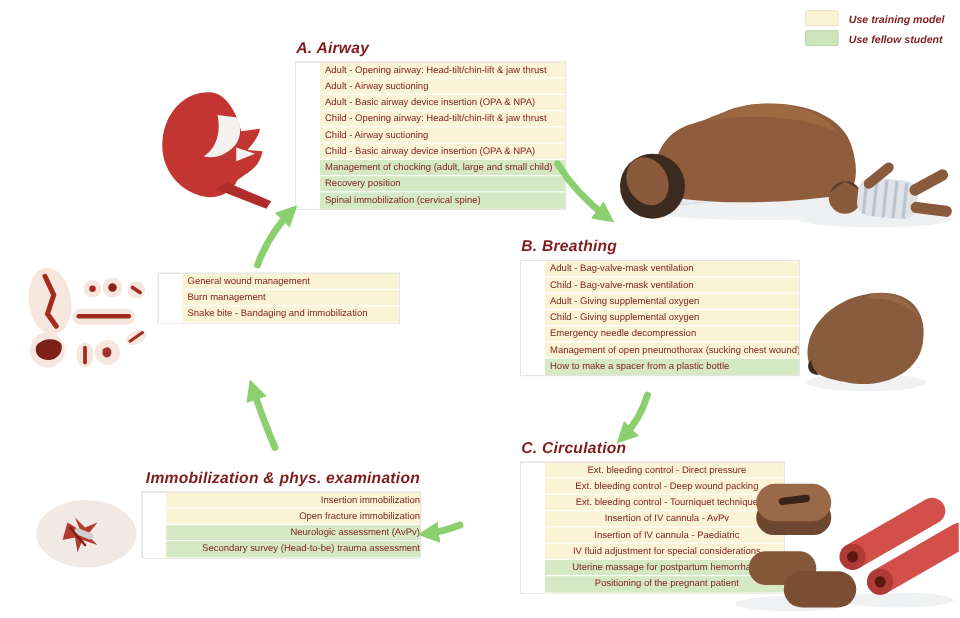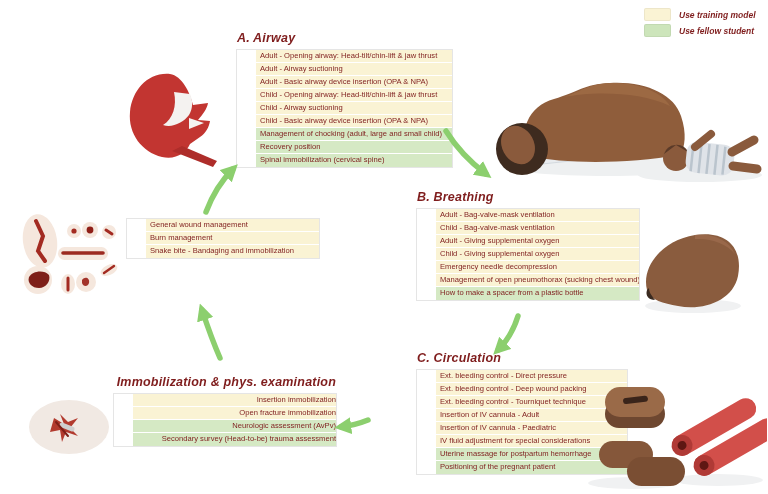--- a/index.html
+++ b/index.html
@@ -76,26 +76,26 @@
         <div class="task-row row-model">Adult - Giving supplemental oxygen</div>
         <div class="task-row row-model">Child - Giving supplemental oxygen</div>
         <div class="task-row row-model">Emergency needle decompression</div>
         <div class="task-row row-model">Management of open pneumothorax (sucking chest wound)</div>
         <div class="task-row row-student">How to make a spacer from a plastic bottle</div>
       </div>
   </div>
 
   <div class="abs" style="left:417px; top:351px;">
     <div class="section-title">C. Circulation</div>
-    <div class="task-table" style="width:191px;">
+    <div class="task-table" style="width:191px;text-align:center;">
 
     <div class="task-row row-model">Ext. bleeding control - Direct pressure</div>
         <div class="task-row row-model">Ext. bleeding control - Deep wound packing</div>
         <div class="task-row row-model">Ext. bleeding control - Tourniquet technique</div>
-        <div class="task-row row-model">Insertion of IV cannula - Adult</div>
+        <div class="task-row row-model">Insertion of IV cannula - AvPv</div>
         <div class="task-row row-model">Insertion of IV cannula - Paediatric</div>
         <div class="task-row row-model">IV fluid adjustment for special considerations</div>
         <div class="task-row row-student">Uterine massage for postpartum hemorrhage</div>
         <div class="task-row row-student">Positioning of the pregnant patient</div>
       </div>
   </div>
 
   <div class="abs" style="left:114px; top:375px;text-align:right;">
     <div class="section-title">Immobilization &amp; phys. examination</div>
     <div class="task-table" style="width:203px;">

